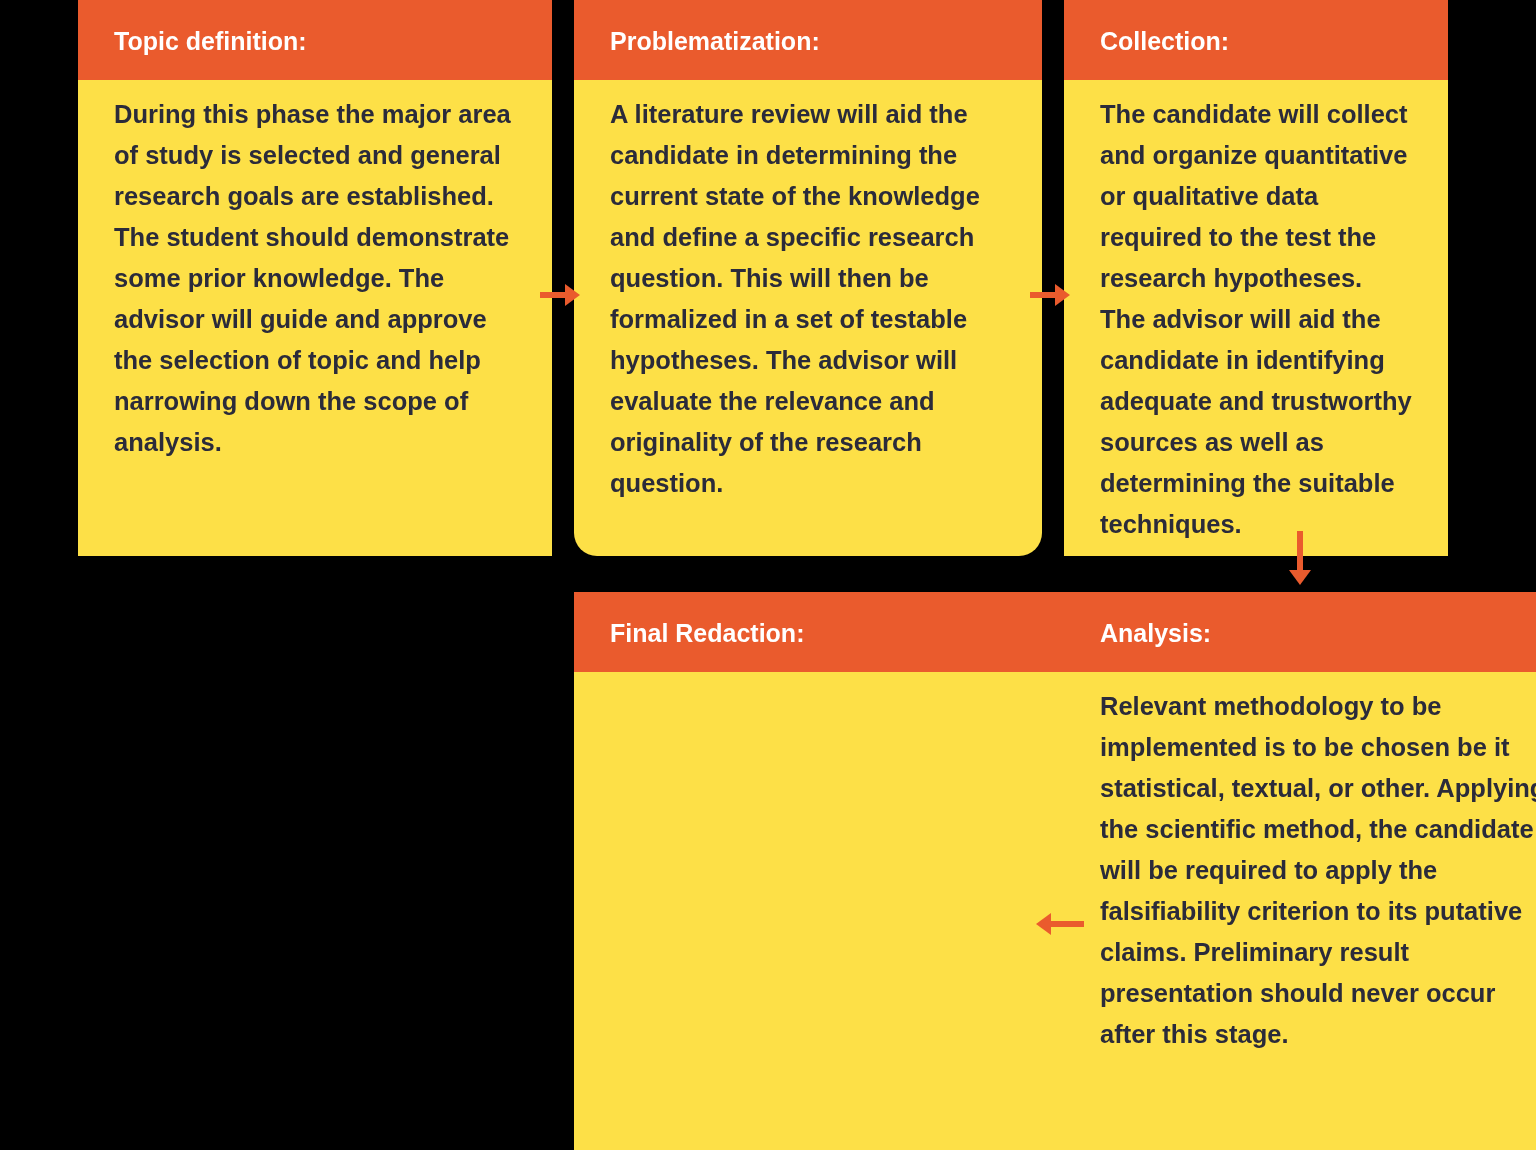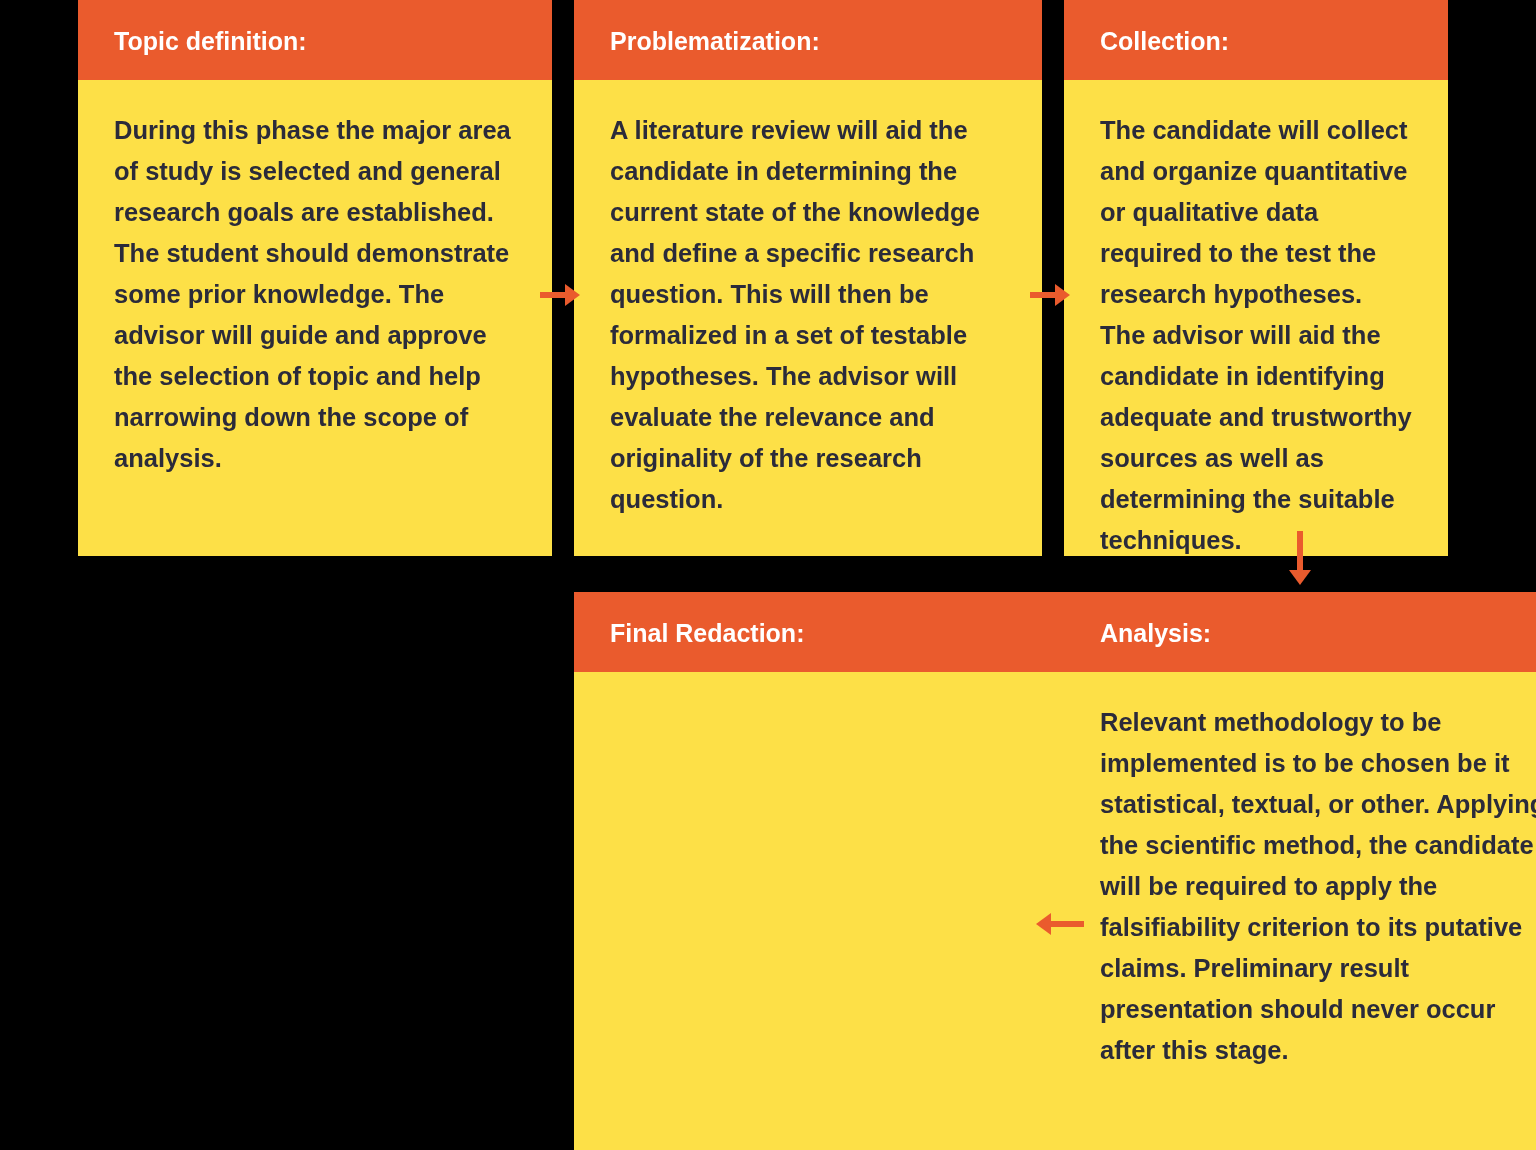--- a/index.html
+++ b/index.html
@@ -27,27 +27,27 @@
     font-weight: bold;
     line-height: 1.2;
     padding: 26px 0 24px 36px;
     box-sizing: border-box;
   }
   .stage-body {
     color: #2b2b3a;
     font-size: 25.5px;
     font-weight: bold;
     line-height: 41px;
-    padding: 30px 34px 24px 36px;
+    padding: 14px 34px 24px 36px;
     box-sizing: border-box;
   }
 
   
   #card-topic      { left: 78px;   top: 0px;   width: 474px; height: 556px; }
-  #card-problem    { left: 574px;  top: 0px;   width: 468px; height: 556px; }
+  #card-problem    { left: 574px;  top: 0px;   width: 468px; height: 556px; border-radius: 23px; }
   #card-collection { left: 1064px; top: 0px;   width: 384px; height: 556px; }
   #card-final      { left: 574px;  top: 592px; width: 556px; height: 558px; }
   #card-analysis   { left: 1064px; top: 592px; width: 526px; height: 558px; }
 
   
   .arrow {
     position: absolute;
   }
   .arrow-h {
     height: 6px;

